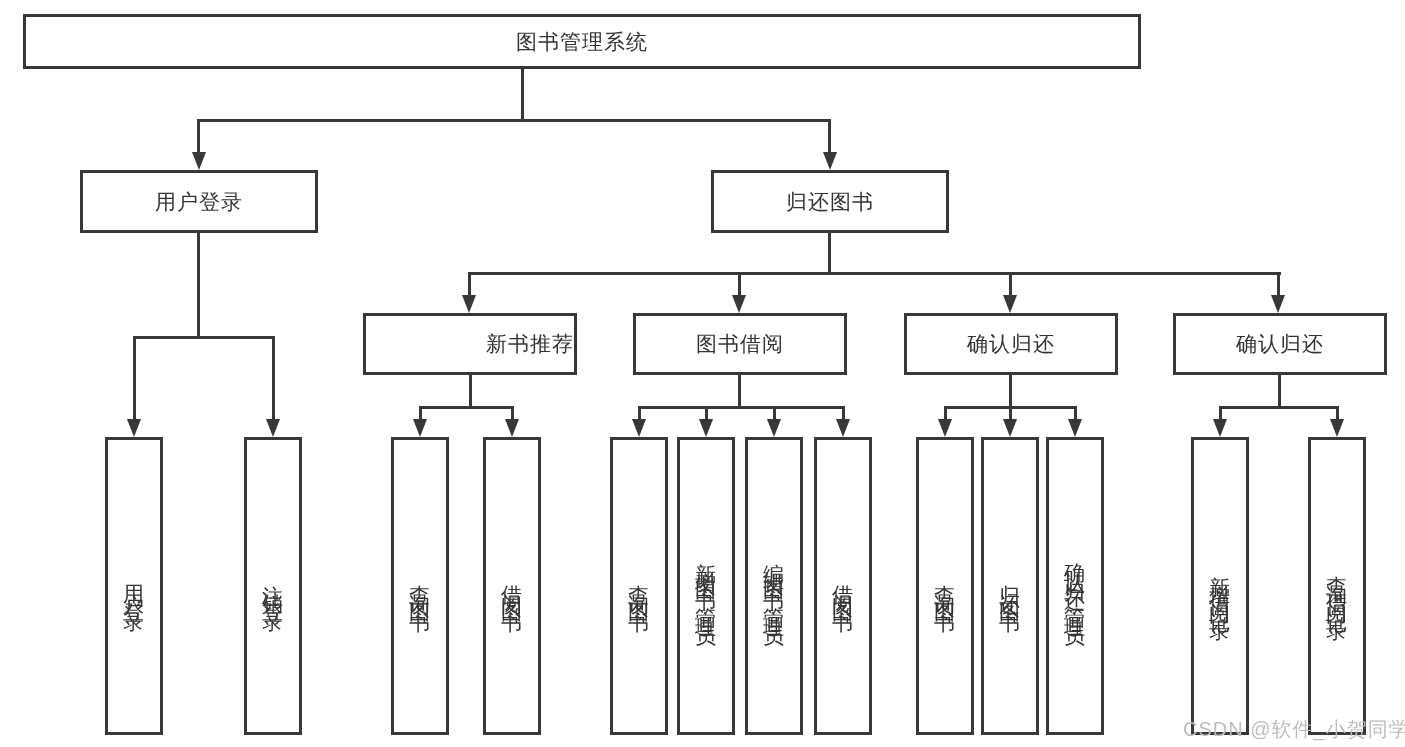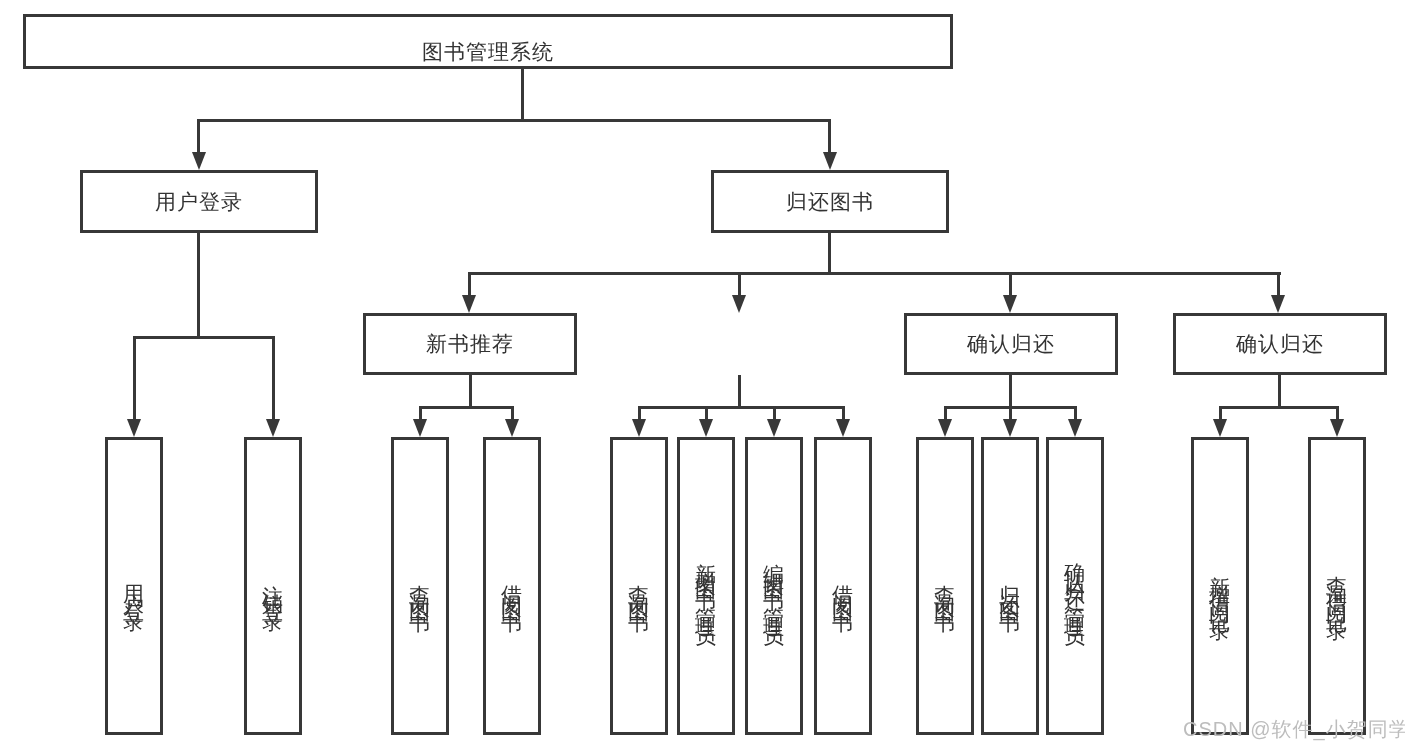--- a/index.html
+++ b/index.html
@@ -64,21 +64,21 @@
     white-space: nowrap;
     z-index: 5;
     letter-spacing: 1px;
   }
 </style>
 </head>
 <body>
 
 <div class="stage">
 
-  <div class="node hnode" style="left:23px; top:14px; width:930px; height:55px;align-items:flex-end;">
+  <div class="node hnode" style="left:23px; top:14px; width:1118px; height:55px;">
     <span>图书管理系统</span>
   </div>
 
   <div class="vline" style="left:521px; top:68px; height:53px;"></div>
   <div class="hline" style="left:197px; top:119px; width:634px;"></div>
   <div class="vline" style="left:197px; top:119px; height:40px;"></div>
   <div class="arrow" style="left:192px; top:152px;"></div>
   <div class="vline" style="left:828px; top:119px; height:40px;"></div>
   <div class="arrow" style="left:823px; top:152px;"></div>
 
@@ -100,22 +100,25 @@
   <div class="hline" style="left:468px; top:272px; width:813px;"></div>
   <div class="vline" style="left:468px; top:272px; height:28px;"></div>
   <div class="arrow" style="left:462px; top:295px;"></div>
   <div class="vline" style="left:738px; top:272px; height:28px;"></div>
   <div class="arrow" style="left:732px; top:295px;"></div>
   <div class="vline" style="left:1009px; top:272px; height:28px;"></div>
   <div class="arrow" style="left:1003px; top:295px;"></div>
   <div class="vline" style="left:1277px; top:272px; height:28px;"></div>
   <div class="arrow" style="left:1271px; top:295px;"></div>
 
-  <div class="node hnode" style="left:363px; top:313px; width:214px; height:62px;">
+  <div class="node hnode" style="left:363px; top:313px; width:214px; height:62px;justify-content:flex-end;">
     <span>新书推荐</span>
+  </div>
+  <div class="node hnode" style="left:633px; top:313px; width:214px; height:62px;">
+    <span>图书借阅</span>
   </div>
   <div class="node hnode" style="left:904px; top:313px; width:214px; height:62px;">
     <span>确认归还</span>
   </div>
   <div class="node hnode" style="left:1173px; top:313px; width:214px; height:62px;">
     <span>确认归还</span>
   </div>
 
   <div class="vline" style="left:469px; top:375px; height:34px;"></div>
   <div class="hline" style="left:419px; top:406px; width:95px;"></div>

